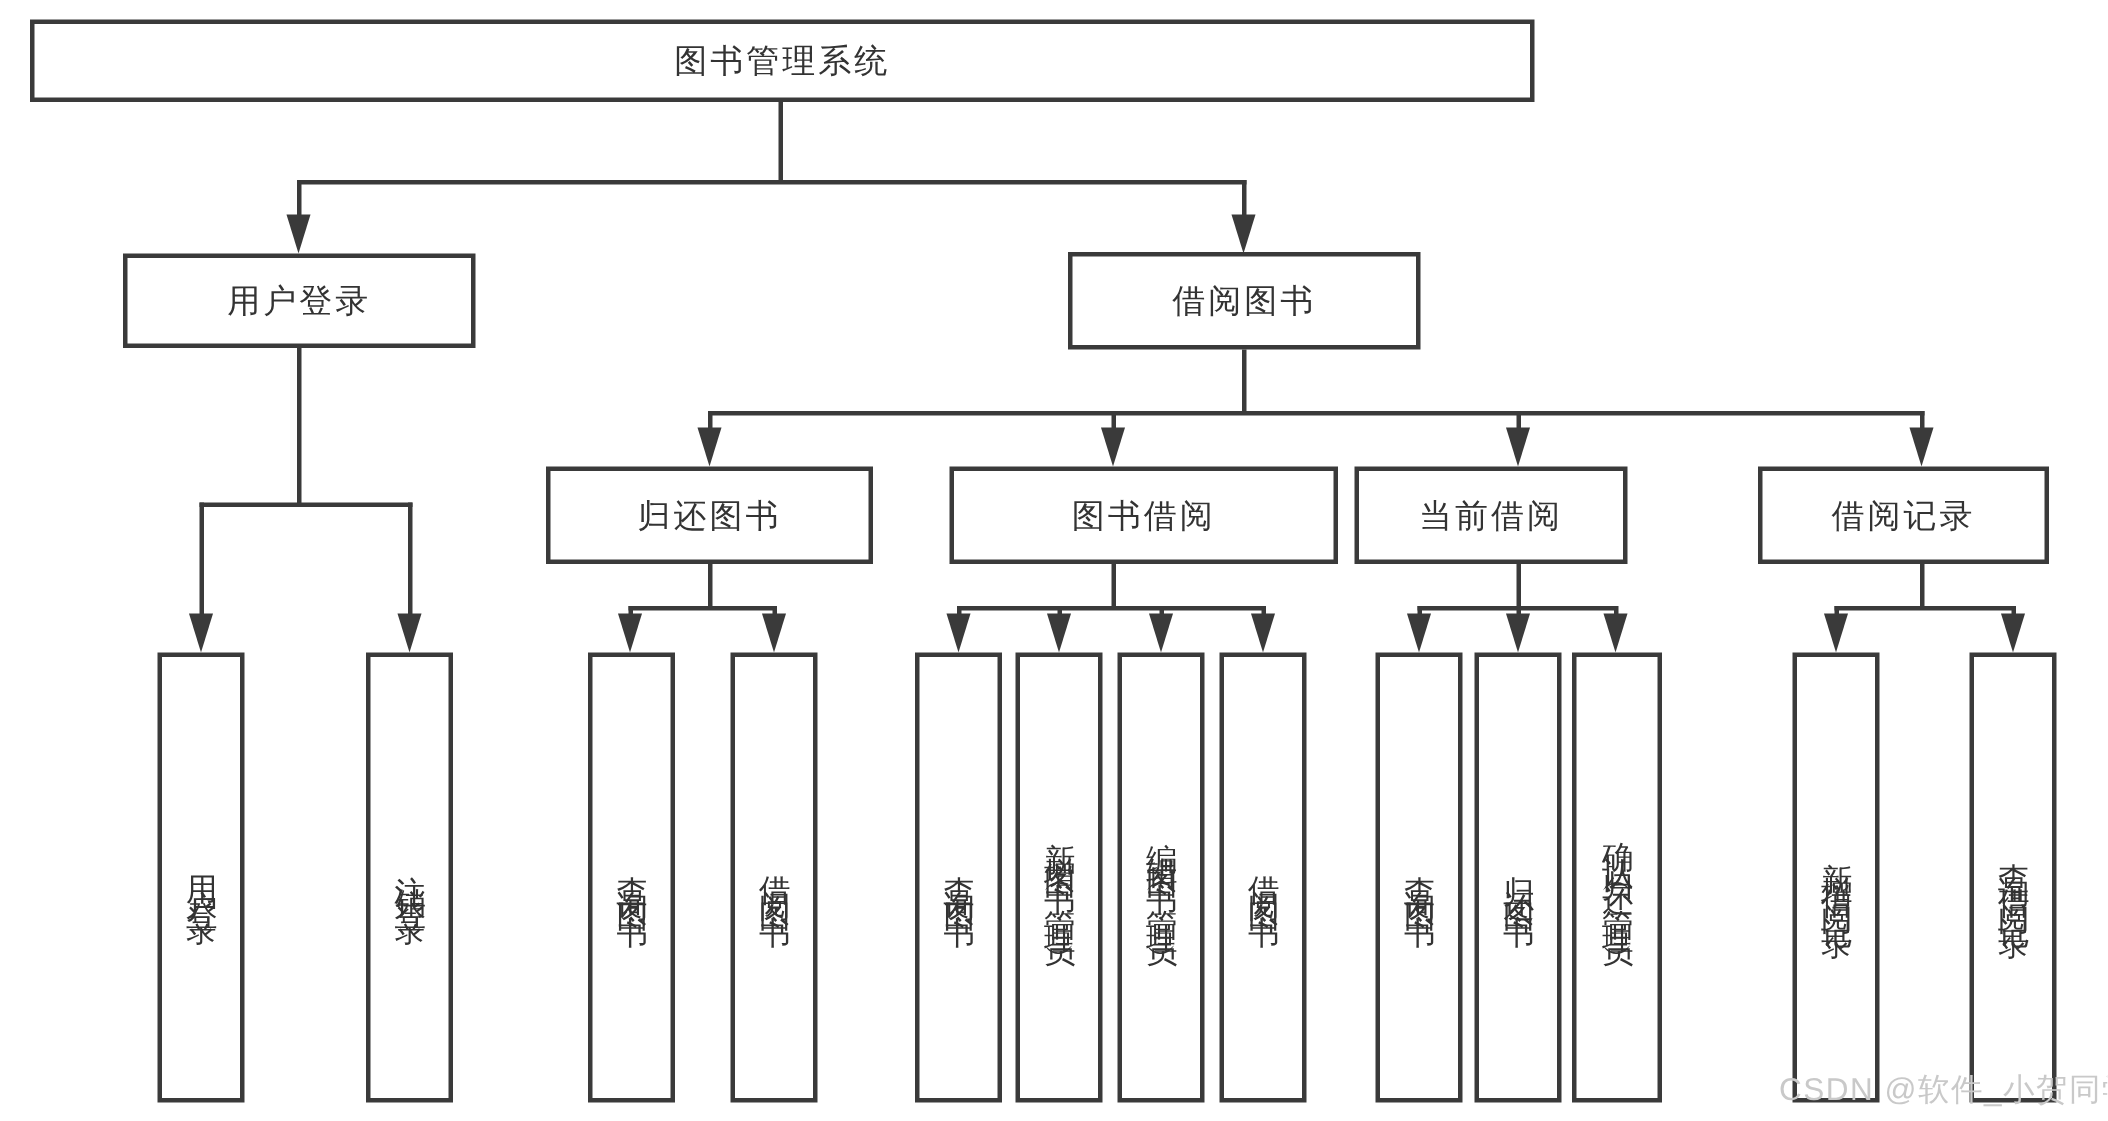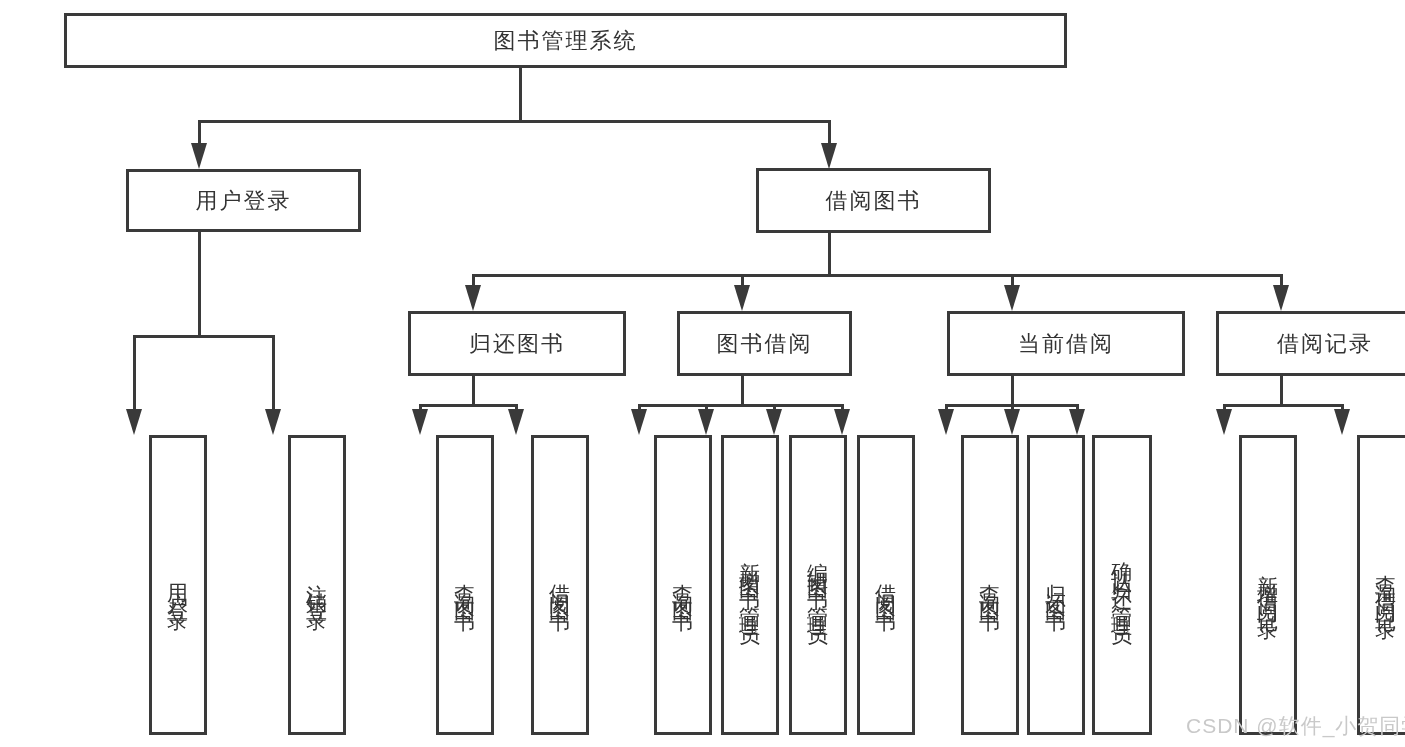--- a/index.html
+++ b/index.html
@@ -3,21 +3,21 @@
 <meta charset="utf-8">
 <style>
   html,body{margin:0;padding:0;background:#fff;}
   #stage{
     position:relative;width:1405px;height:747px;background:var(--bg,#fff);
     font-family:"Liberation Sans","DejaVu Sans",sans-serif;overflow:hidden;
   }
   .box{
     position:absolute;box-sizing:border-box;border:3px solid var(--line,#3a3a3a);
     background:#fff;display:flex;align-items:center;justify-content:center;
-    color:var(--text,#333);font-size:22px;letter-spacing:2px;white-space:nowrap;margin-left:44px;
+    color:var(--text,#333);font-size:22px;letter-spacing:2px;white-space:nowrap;
   }
   .vbox{
     writing-mode:vertical-lr;text-orientation:mixed;
     font-size:21px;letter-spacing:9px;line-height:1;white-space:normal;
   }
   .hline,.vline{position:absolute;background:var(--line,#3a3a3a);}
   .hline{height:3px;}
   .vline{width:3px;}
   .arw{
     position:absolute;width:0;height:0;
@@ -33,23 +33,23 @@
 <body>
 
 <div id="stage">
 
   <div class="box" style="left:20px;top:13px;width:1003px;height:55px">图书管理系统</div>
 
   <div class="box" style="left:82px;top:169px;width:235px;height:63px">用户登录</div>
   <div class="box" style="left:712px;top:168px;width:235px;height:65px">借阅图书</div>
 
   <div class="box" style="left:364px;top:311px;width:218px;height:65px">归还图书</div>
-  <div class="box" style="left:633px;top:311px;width:175px;height:65px">图书借阅</div>
-  <div class="box" style="left:903px;top:311px;width:238px;height:65px">当前借阅</div>
-  <div class="box" style="left:1172px;top:311px;width:218px;height:65px">借阅记录</div>
+  <div class="box" style="left:633px;top:311px;width:259px;height:65px">图书借阅</div>
+  <div class="box" style="left:903px;top:311px;width:182px;height:65px">当前借阅</div>
+  <div class="box" style="left:1172px;top:311px;width:194px;height:65px">借阅记录</div>
 
   <div class="box vbox" style="left:105px;top:435px;width:58px;height:300px">用户登录</div>
   <div class="box vbox" style="left:244px;top:435px;width:58px;height:300px">注销登录</div>
 
   <div class="box vbox" style="left:392px;top:435px;width:58px;height:300px">查询图书</div>
   <div class="box vbox" style="left:487px;top:435px;width:58px;height:300px">借阅图书</div>
 
   <div class="box vbox" style="left:610px;top:435px;width:58px;height:300px">查询图书</div>
   <div class="box vbox" style="left:677px;top:435px;width:58px;height:300px">新增图书（管理员）</div>
   <div class="box vbox" style="left:745px;top:435px;width:58px;height:300px">编辑图书（管理员）</div>

